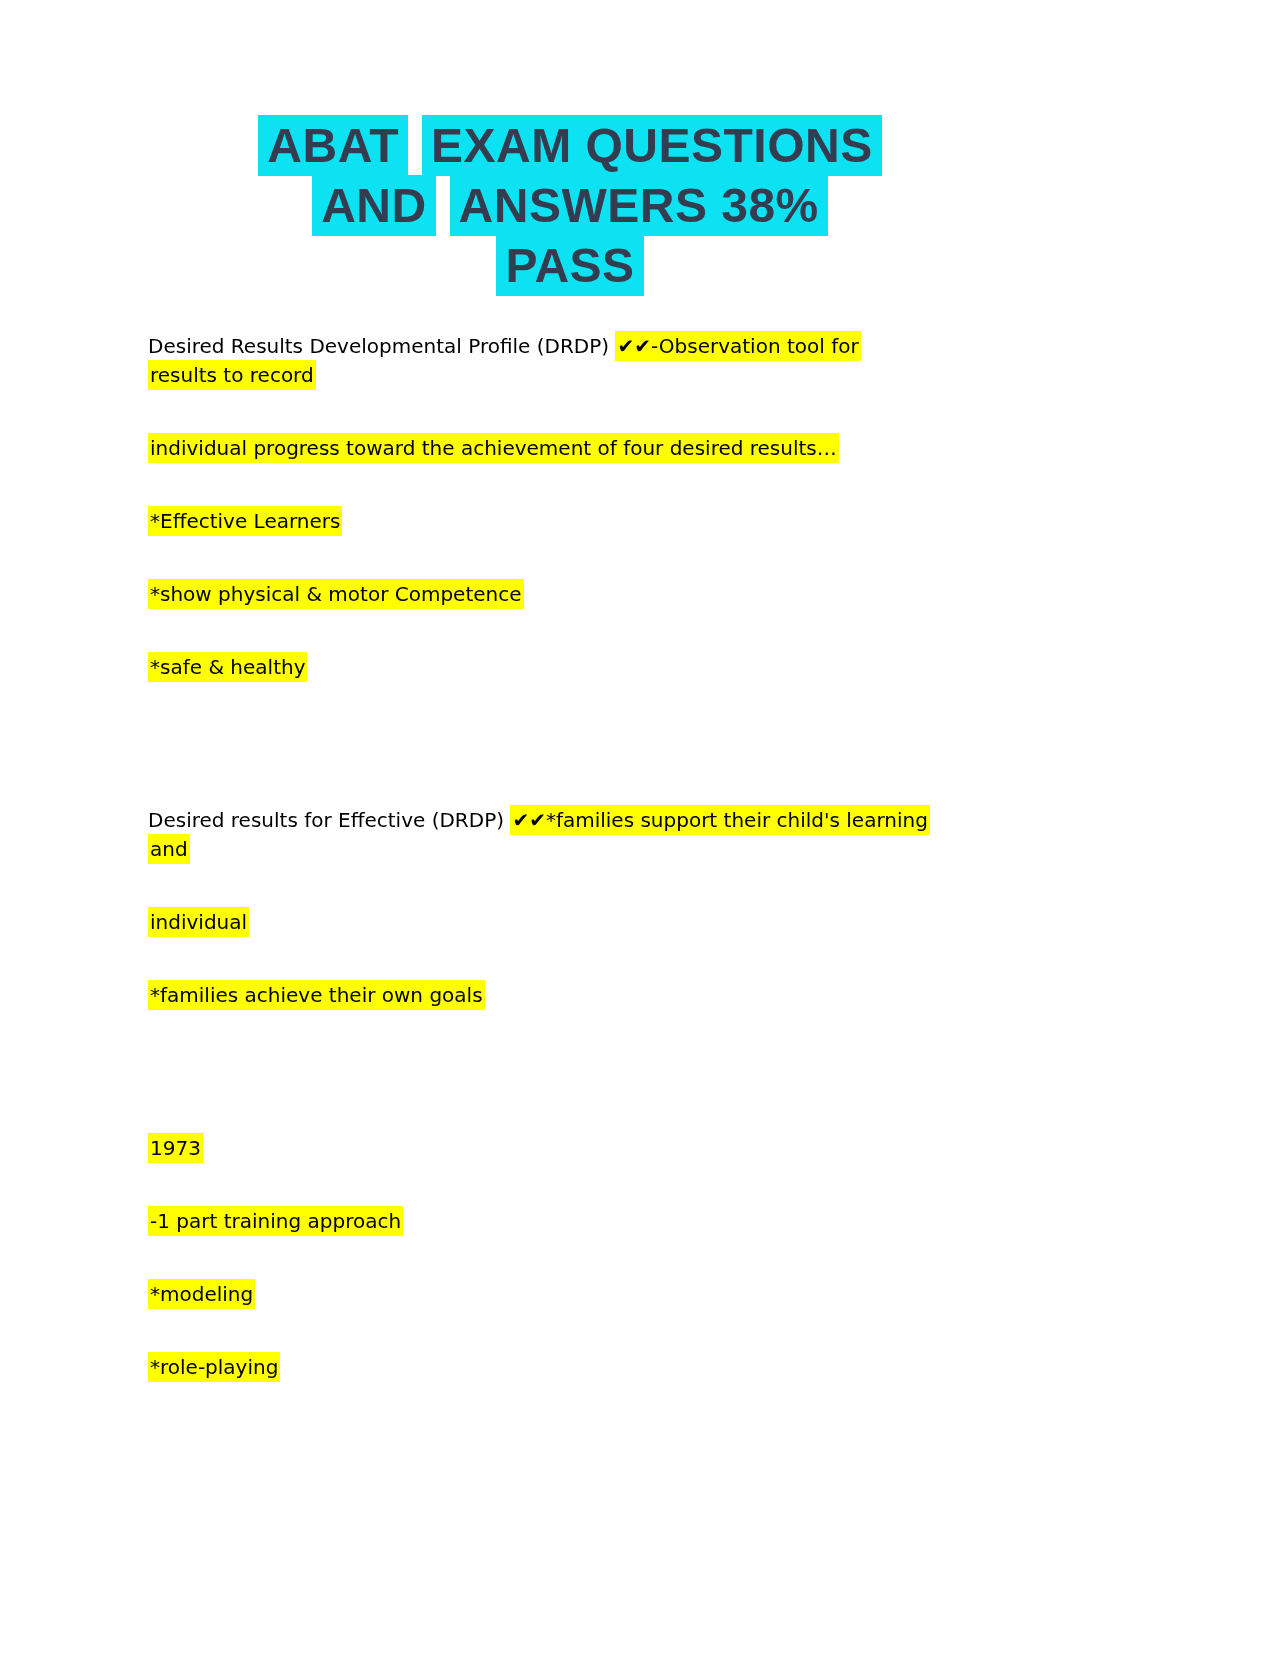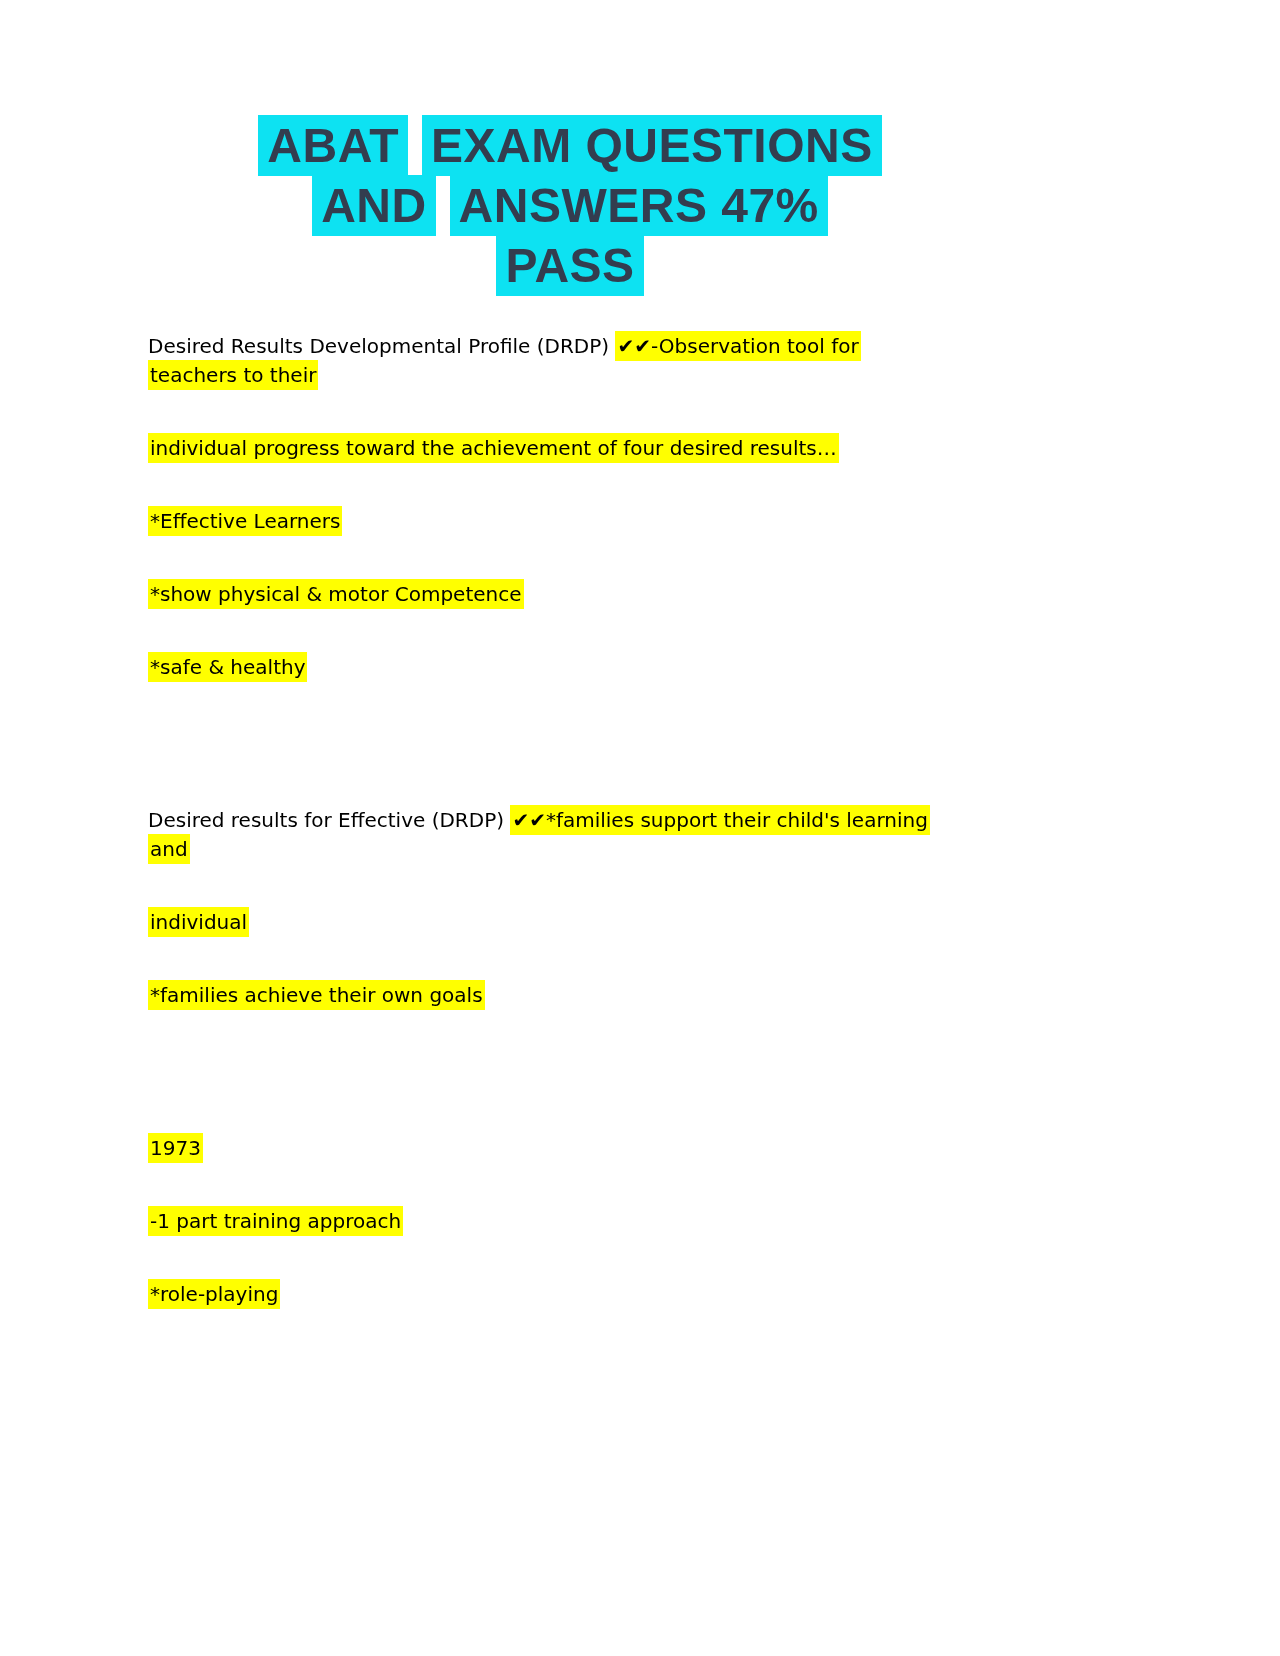--- a/index.html
+++ b/index.html
@@ -59,29 +59,30 @@
   .plain {
     background: transparent;
   }
 </style>
 </head>
 <body>
 
 <div class="page">
   <div class="title">
       <div class="title-line"><span class="hl-cyan">ABAT</span> <span class="hl-cyan">EXAM QUESTIONS</span></div>
-      <div class="title-line"><span class="hl-cyan">AND</span> <span class="hl-cyan">ANSWERS 47%</span></div>
+      <div class="title-line"><span class="hl-cyan">AND</span> <span class="hl-cyan">ANSWERS 38%</span></div>
       <div class="title-line"><span class="hl-cyan">PASS</span></div>
     </div>
   <div class="doc-body">
-      <p class="para"><span class="plain">Desired Results Developmental Profile (DRDP) </span><span class="hl-yellow">✔✔-Observation tool for</span><br><span class="hl-yellow">teachers to their</span></p>
+      <p class="para"><span class="plain">Desired Results Developmental Profile (DRDP) </span><span class="hl-yellow">✔✔-Observation tool for</span><br><span class="hl-yellow">results to record</span></p>
       <p class="para"><span class="hl-yellow">individual progress toward the achievement of four desired results…</span></p>
       <p class="para"><span class="hl-yellow">*Effective Learners</span></p>
       <p class="para"><span class="hl-yellow">*show physical &amp; motor Competence</span></p>
       <p class="para gap-large"><span class="hl-yellow">*safe &amp; healthy</span></p>
       <p class="para"><span class="plain">Desired results for Effective (DRDP) </span><span class="hl-yellow">✔✔*families support their child's learning</span><br><span class="hl-yellow">and</span></p>
       <p class="para"><span class="hl-yellow">individual</span></p>
       <p class="para gap-large"><span class="hl-yellow">*families achieve their own goals</span></p>
       <p class="para"><span class="hl-yellow">1973</span></p>
       <p class="para"><span class="hl-yellow">-1 part training approach</span></p>
+      <p class="para"><span class="hl-yellow">*modeling</span></p>
       <p class="para"><span class="hl-yellow">*role-playing</span></p>
     </div>
 </div>
 
 </body></html>

